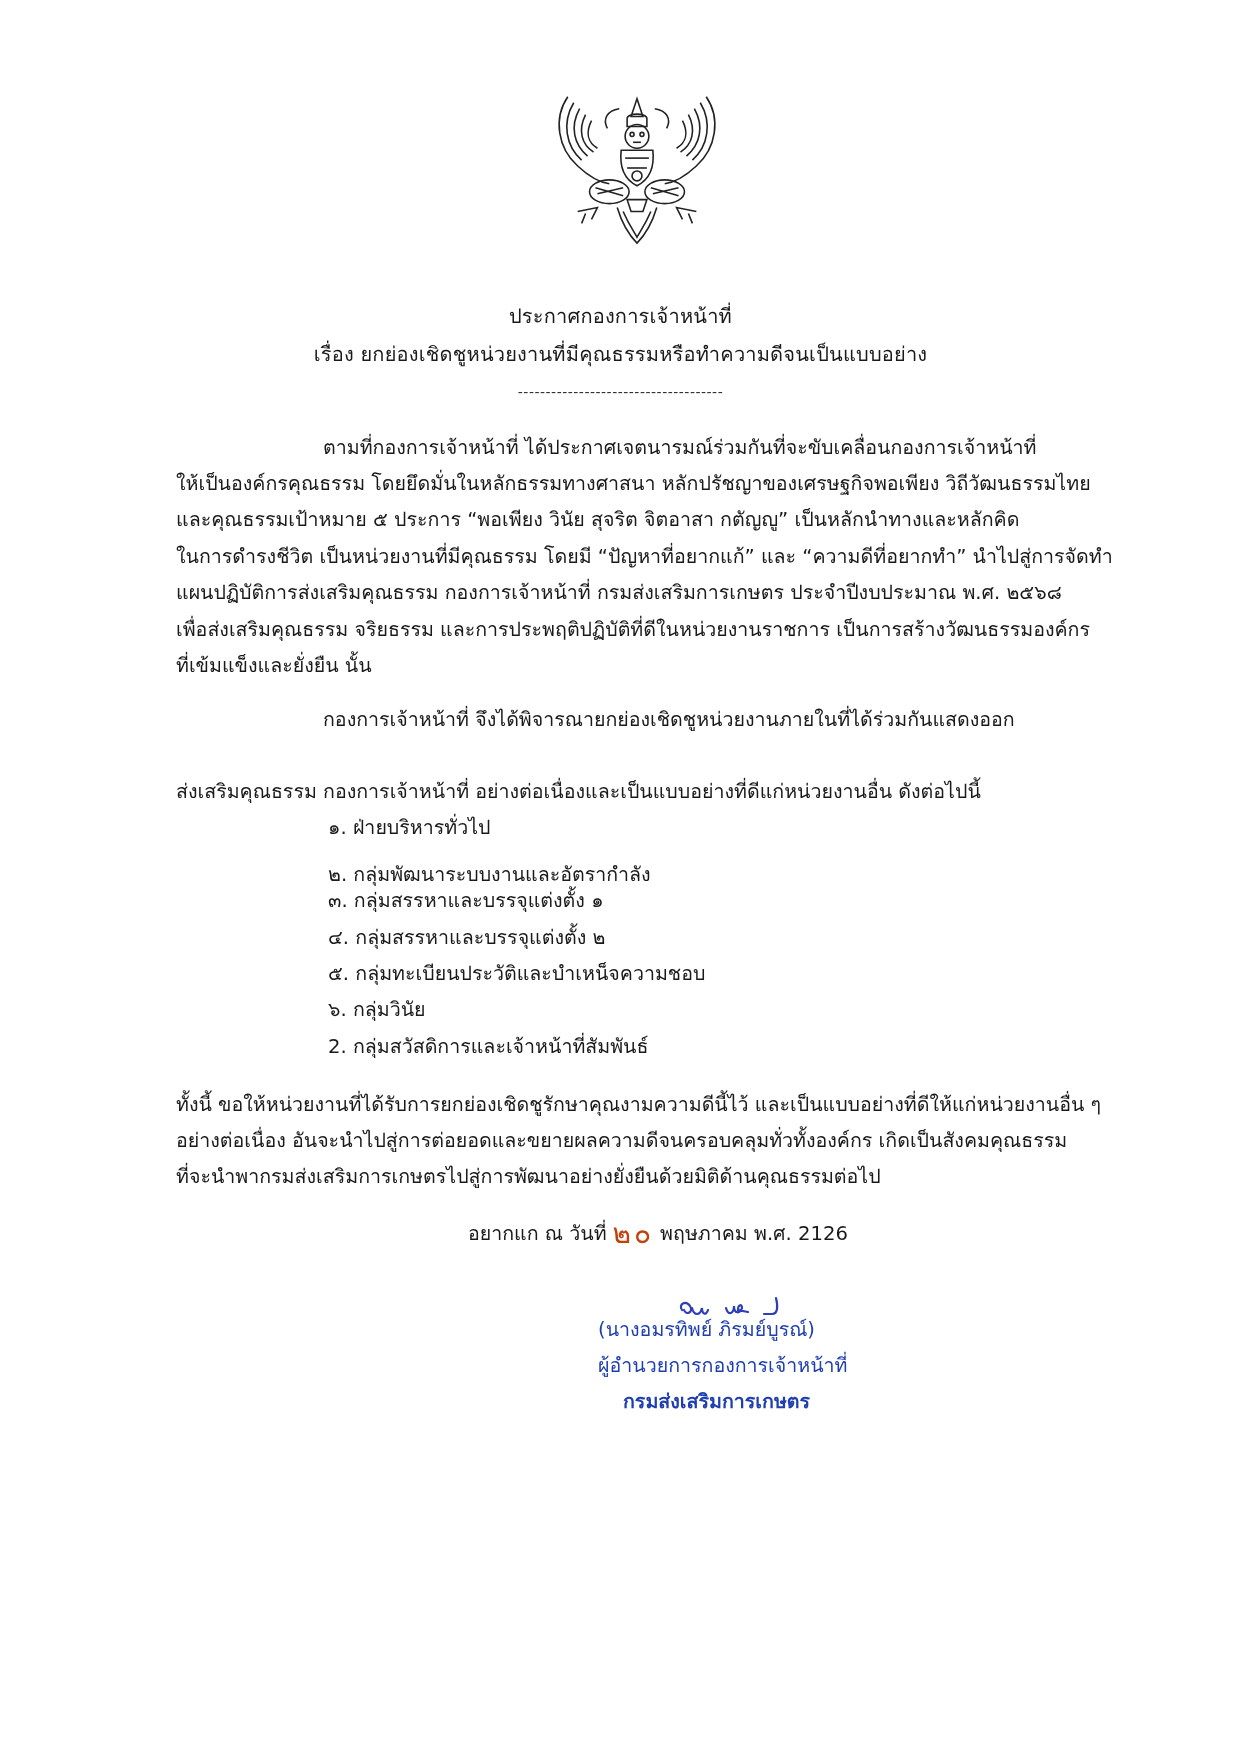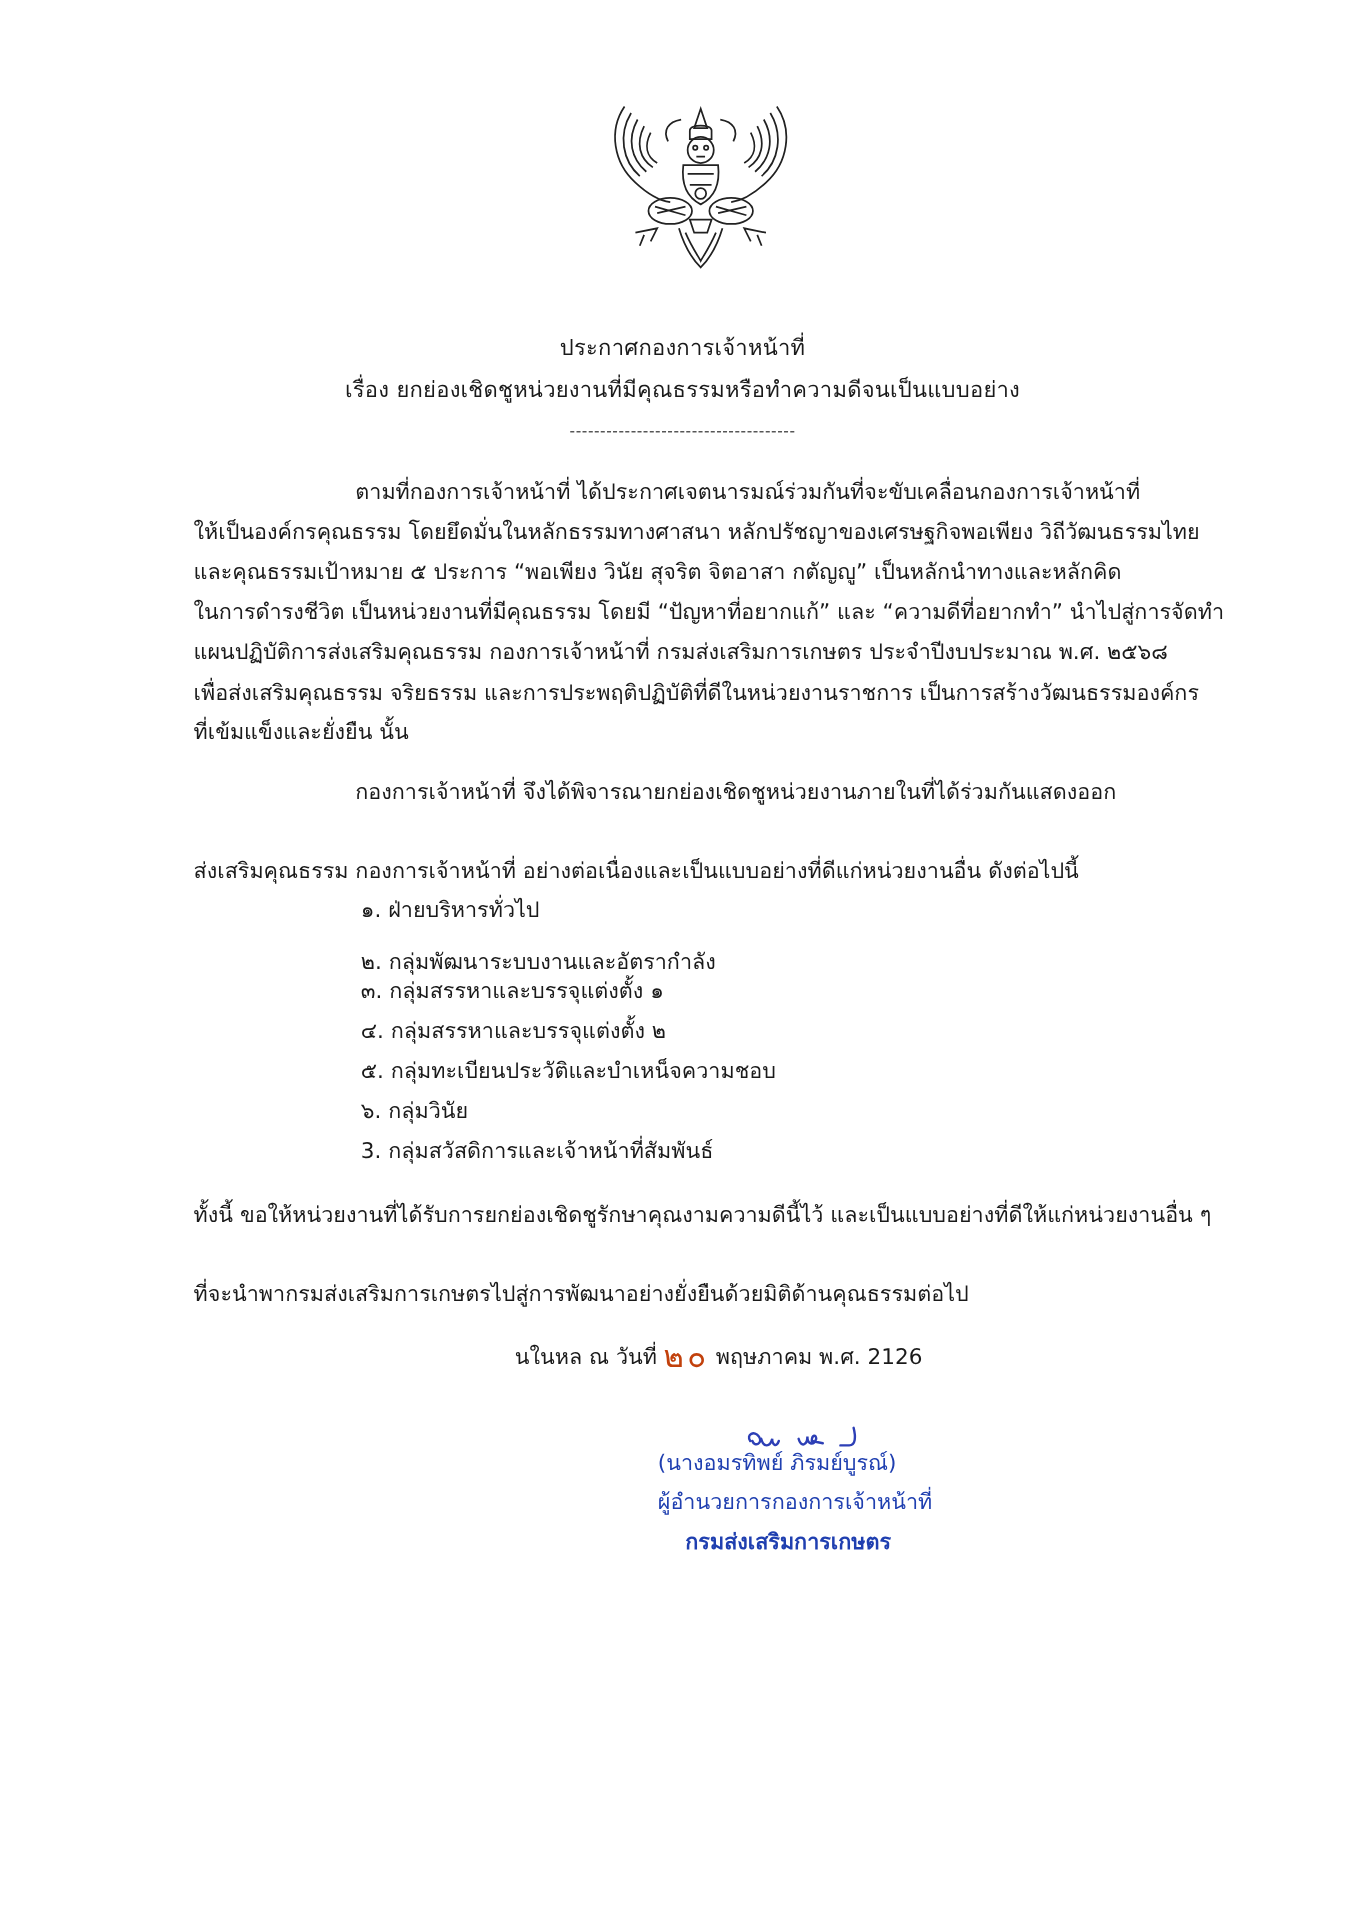--- a/index.html
+++ b/index.html
@@ -148,27 +148,28 @@
 
   <div class="line indent" style="top:710px;">กองการเจ้าหน้าที่ จึงได้พิจารณายกย่องเชิดชูหน่วยงานภายในที่ได้ร่วมกันแสดงออก</div>
   <div class="line body-left" style="top:782px;">ส่งเสริมคุณธรรม กองการเจ้าหน้าที่ อย่างต่อเนื่องและเป็นแบบอย่างที่ดีแก่หน่วยงานอื่น ดังต่อไปนี้</div>
 
   <div class="line list-item" style="top:818px;">๑. ฝ่ายบริหารทั่วไป</div>
   <div class="line list-item" style="top:855px;margin-top:10px;">๒. กลุ่มพัฒนาระบบงานและอัตรากำลัง</div>
   <div class="line list-item" style="top:891px;">๓. กลุ่มสรรหาและบรรจุแต่งตั้ง ๑</div>
   <div class="line list-item" style="top:928px;">๔. กลุ่มสรรหาและบรรจุแต่งตั้ง ๒</div>
   <div class="line list-item" style="top:964px;">๕. กลุ่มทะเบียนประวัติและบำเหน็จความชอบ</div>
   <div class="line list-item" style="top:1000px;">๖. กลุ่มวินัย</div>
-  <div class="line list-item" style="top:1037px;">3. กลุ่มสวัสดิการและเจ้าหน้าที่สัมพันธ์</div>
+  <div class="line list-item" style="top:1037px;">2. กลุ่มสวัสดิการและเจ้าหน้าที่สัมพันธ์</div>
 
   <div class="line body-left" style="top:1095px;">ทั้งนี้ ขอให้หน่วยงานที่ได้รับการยกย่องเชิดชูรักษาคุณงามความดีนี้ไว้ และเป็นแบบอย่างที่ดีให้แก่หน่วยงานอื่น ๆ</div>
+  <div class="line body-left" style="top:1131px;">อย่างต่อเนื่อง อันจะนำไปสู่การต่อยอดและขยายผลความดีจนครอบคลุมทั่วทั้งองค์กร เกิดเป็นสังคมคุณธรรม</div>
   <div class="line body-left" style="top:1167px;">ที่จะนำพากรมส่งเสริมการเกษตรไปสู่การพัฒนาอย่างยั่งยืนด้วยมิติด้านคุณธรรมต่อไป</div>
 
   <div class="line date-line">
-    <span>นในหล ณ วันที่</span><span class="date-hand">๒๐</span><span>พฤษภาคม พ.ศ. 2126</span>
+    <span>อยากแก ณ วันที่</span><span class="date-hand">๒๐</span><span>พฤษภาคม พ.ศ. 2126</span>
   </div>
 
   <div class="signature-scrawl">
     <svg viewBox="0 0 120 40" xmlns="http://www.w3.org/2000/svg">
       <g fill="none" stroke="#2d3fb6" stroke-width="2.2" stroke-linecap="round">
         <path d="M6 20 C2 14 10 10 14 16 C18 22 10 26 8 20"></path>
         <path d="M16 18 C18 26 24 26 26 18 C26 24 30 26 32 20"></path>
         <path d="M50 18 C52 26 58 24 58 16 C58 24 64 24 66 18 C66 14 62 14 62 20 L72 22"></path>
         <path d="M100 8 C102 16 102 24 96 24 L88 24"></path>
       </g>

